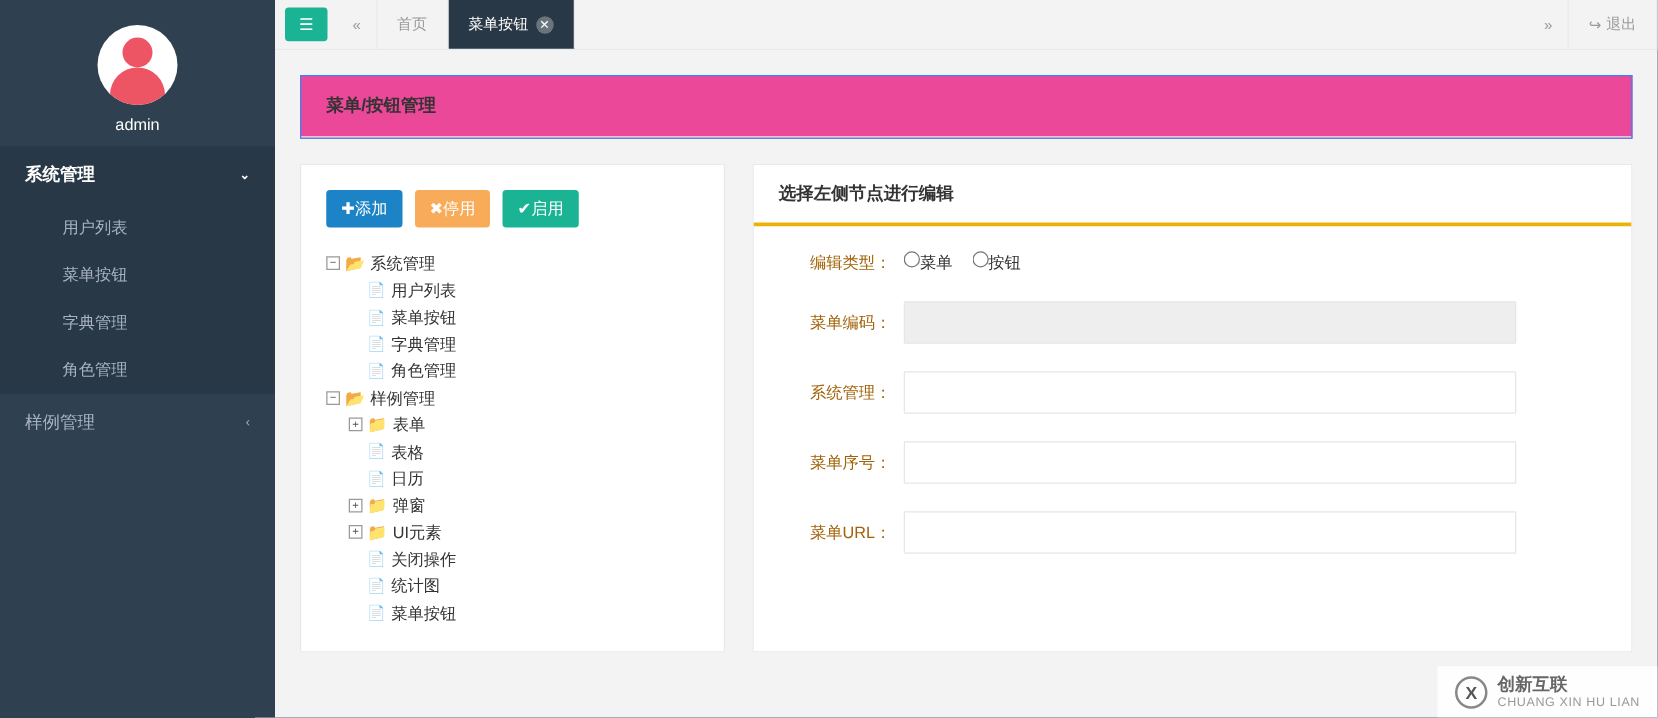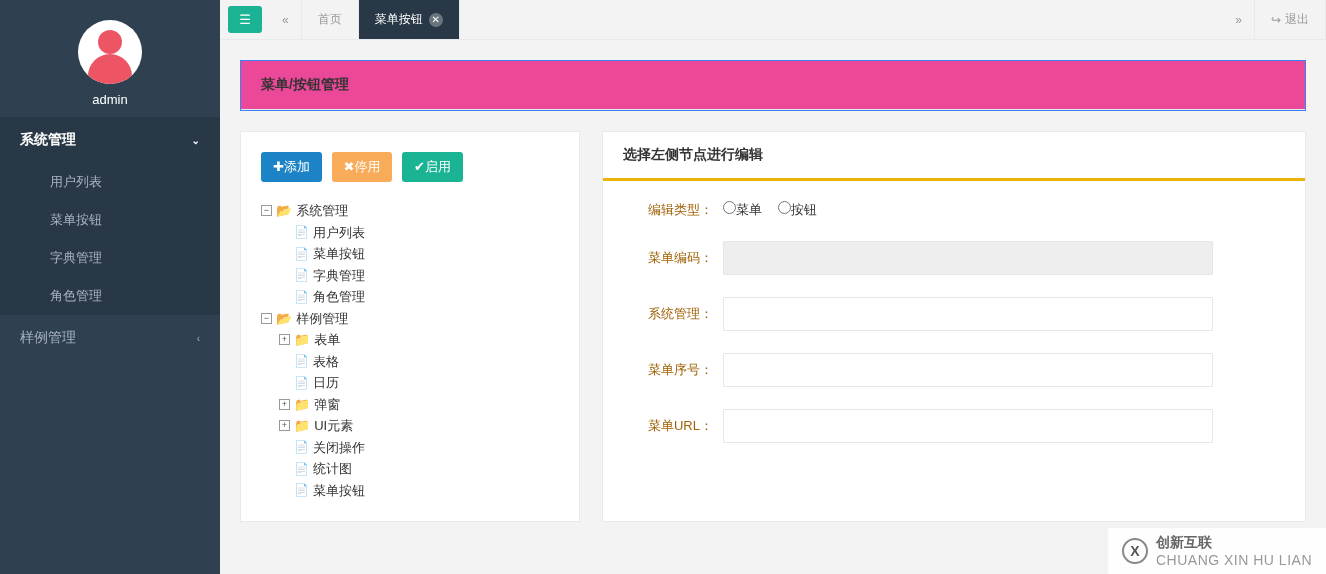--- a/index.html
+++ b/index.html
@@ -46,21 +46,21 @@
 .form-panel-h { padding: 14px 20px; border-bottom: 3px solid #eab308; font-size: 14px; font-weight: bold; }
 .form-body { padding: 20px 30px; }
 .form-group { display: flex; align-items: center; margin-bottom: 22px; }
 .form-label { width: 90px; text-align: right; padding-right: 10px; font-size: 13px; color: #a16207; }
 .form-control { flex: 1; height: 34px; border: 1px solid #e5e6e7; padding: 0 10px; font-size: 13px; background: #fff; border-radius: 1px; max-width: 490px; }
 .form-control[readonly] { background: #eee; }
 .radio-group label { margin-right: 12px; font-size: 13px; }
 .form-actions { padding-left: 100px; }
 .brand-logo { position: absolute; right: 0; bottom: 0; background: rgba(255,255,255,0.9); padding: 6px 14px; display: flex; align-items: center; gap: 8px; font-size: 14px; color: #666; }
 .brand-mark { width: 26px; height: 26px; border: 2px solid #888; border-radius: 50%; display: flex; align-items: center; justify-content: center; font-weight: bold; color: #555; }
-.brand-sub { font-size: 14px; color: #999; letter-spacing: 0.5px; }
+.brand-sub { font-size: 10px; color: #999; letter-spacing: 0.5px; }
 </style>
 </head>
 <body>
 
 <div class="sidebar">
   <div class="profile">
     <div class="avatar">
       <div class="avatar-head"></div>
         <div class="avatar-body"></div>
     </div>

